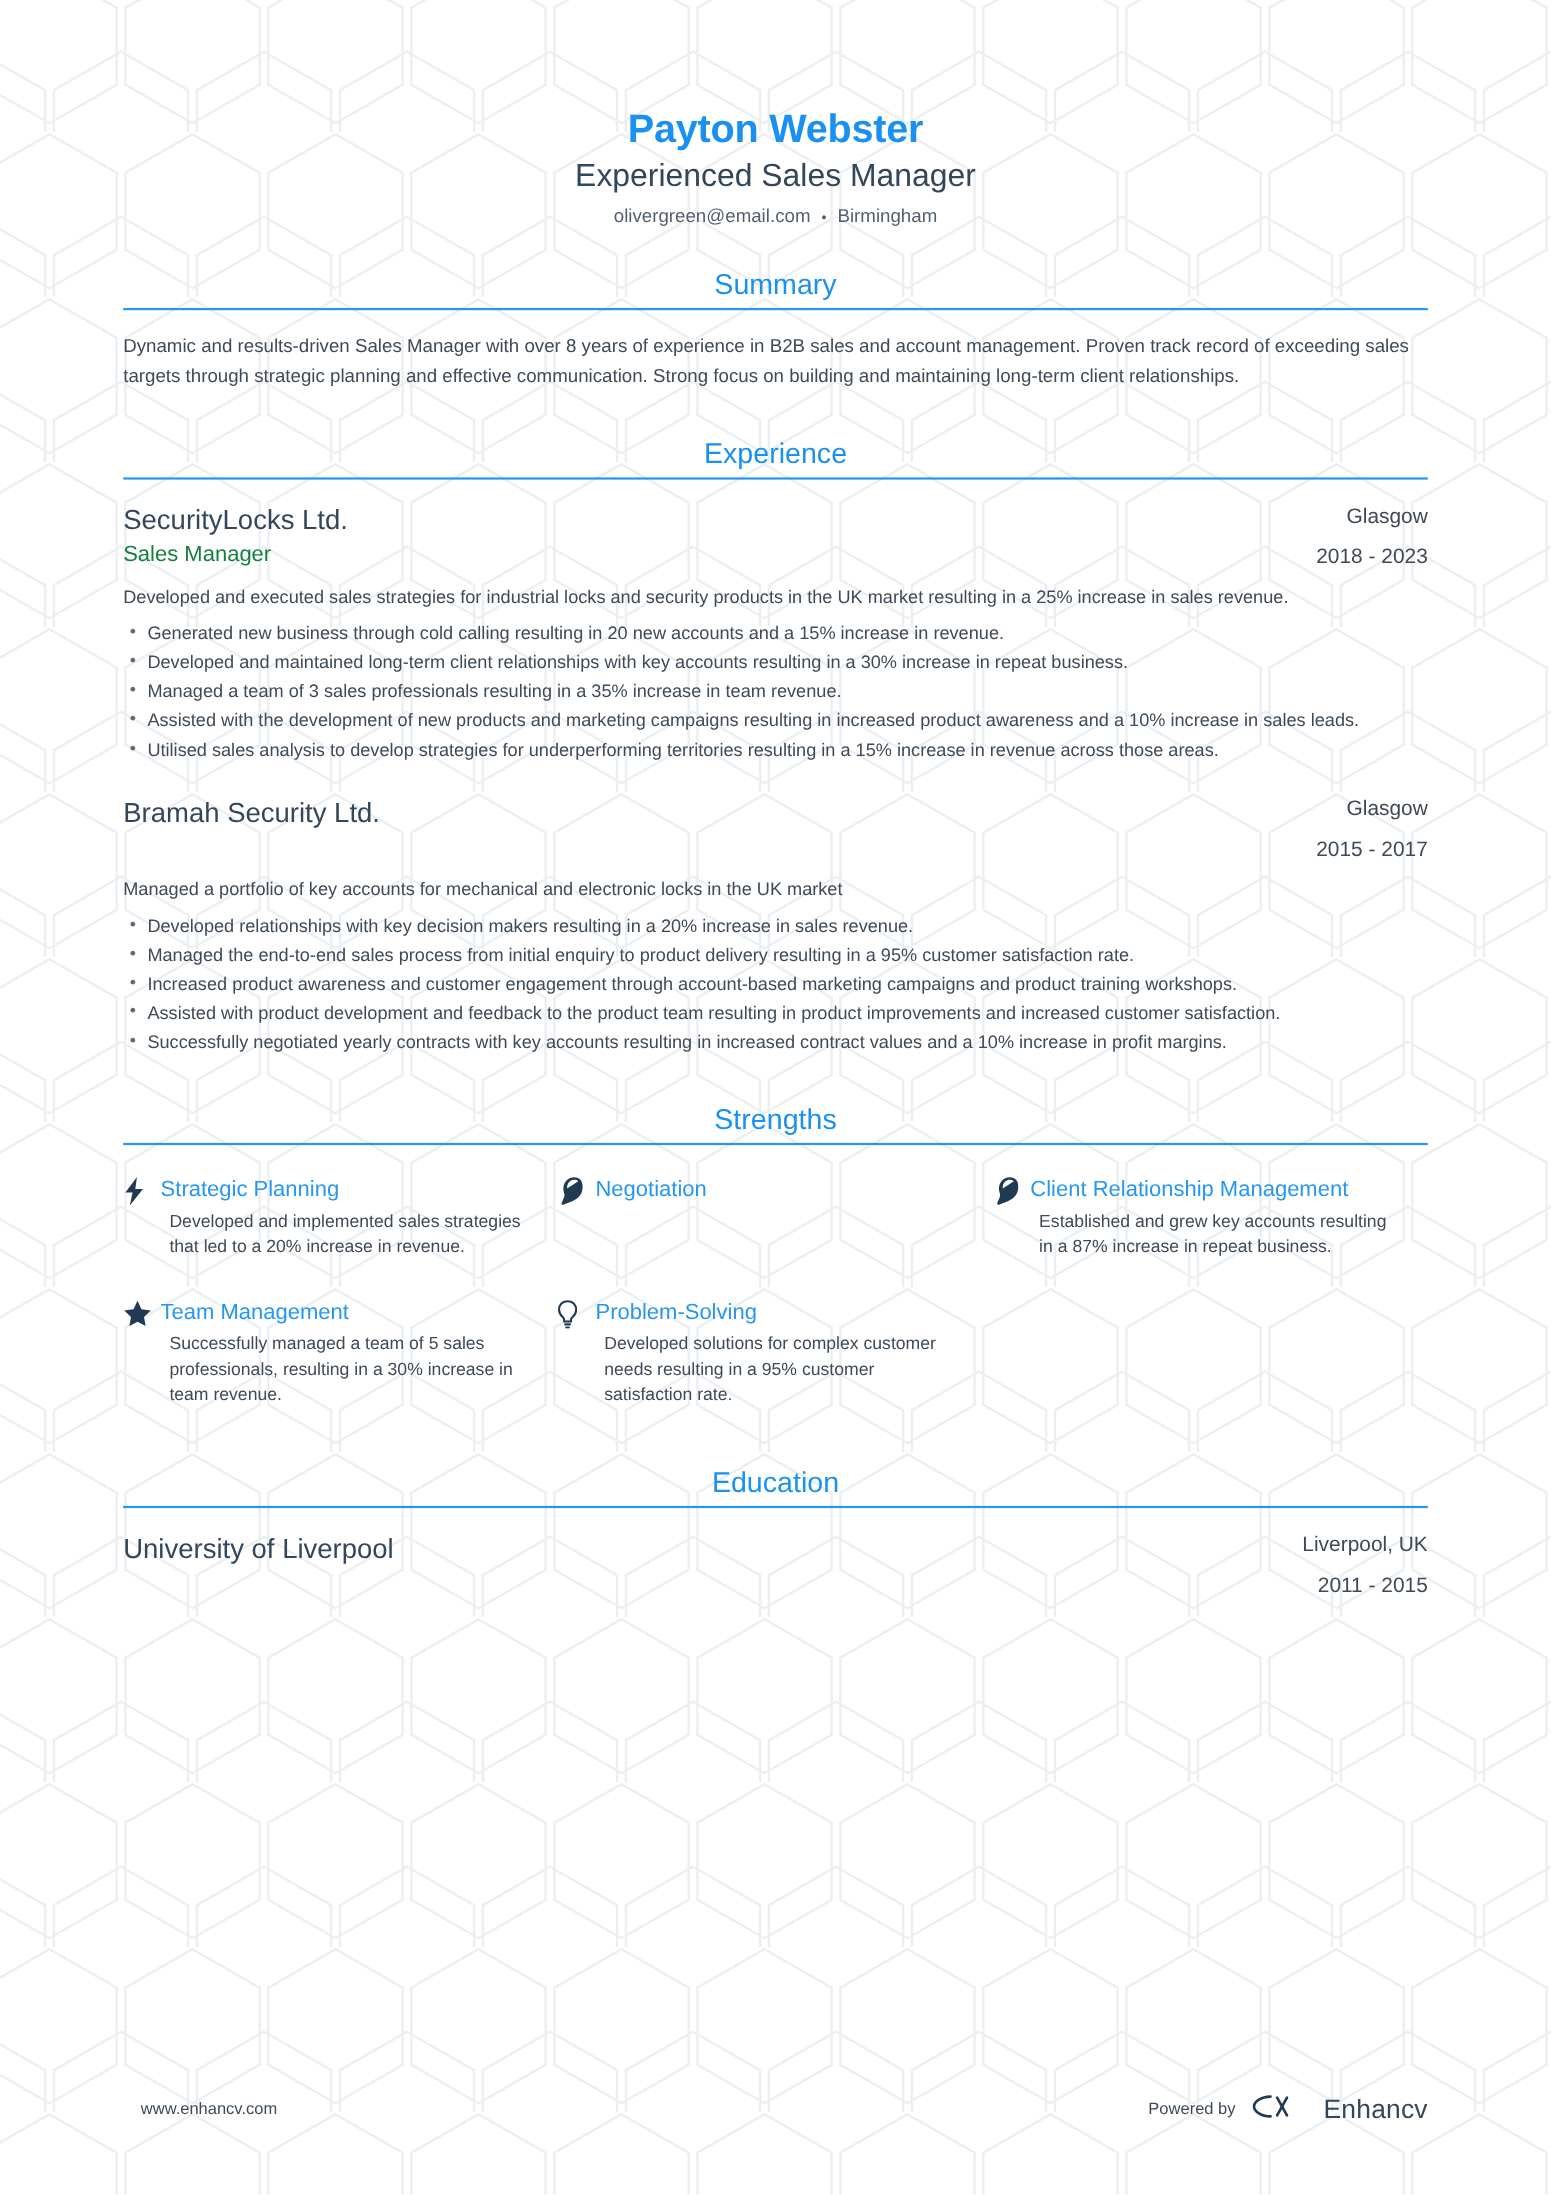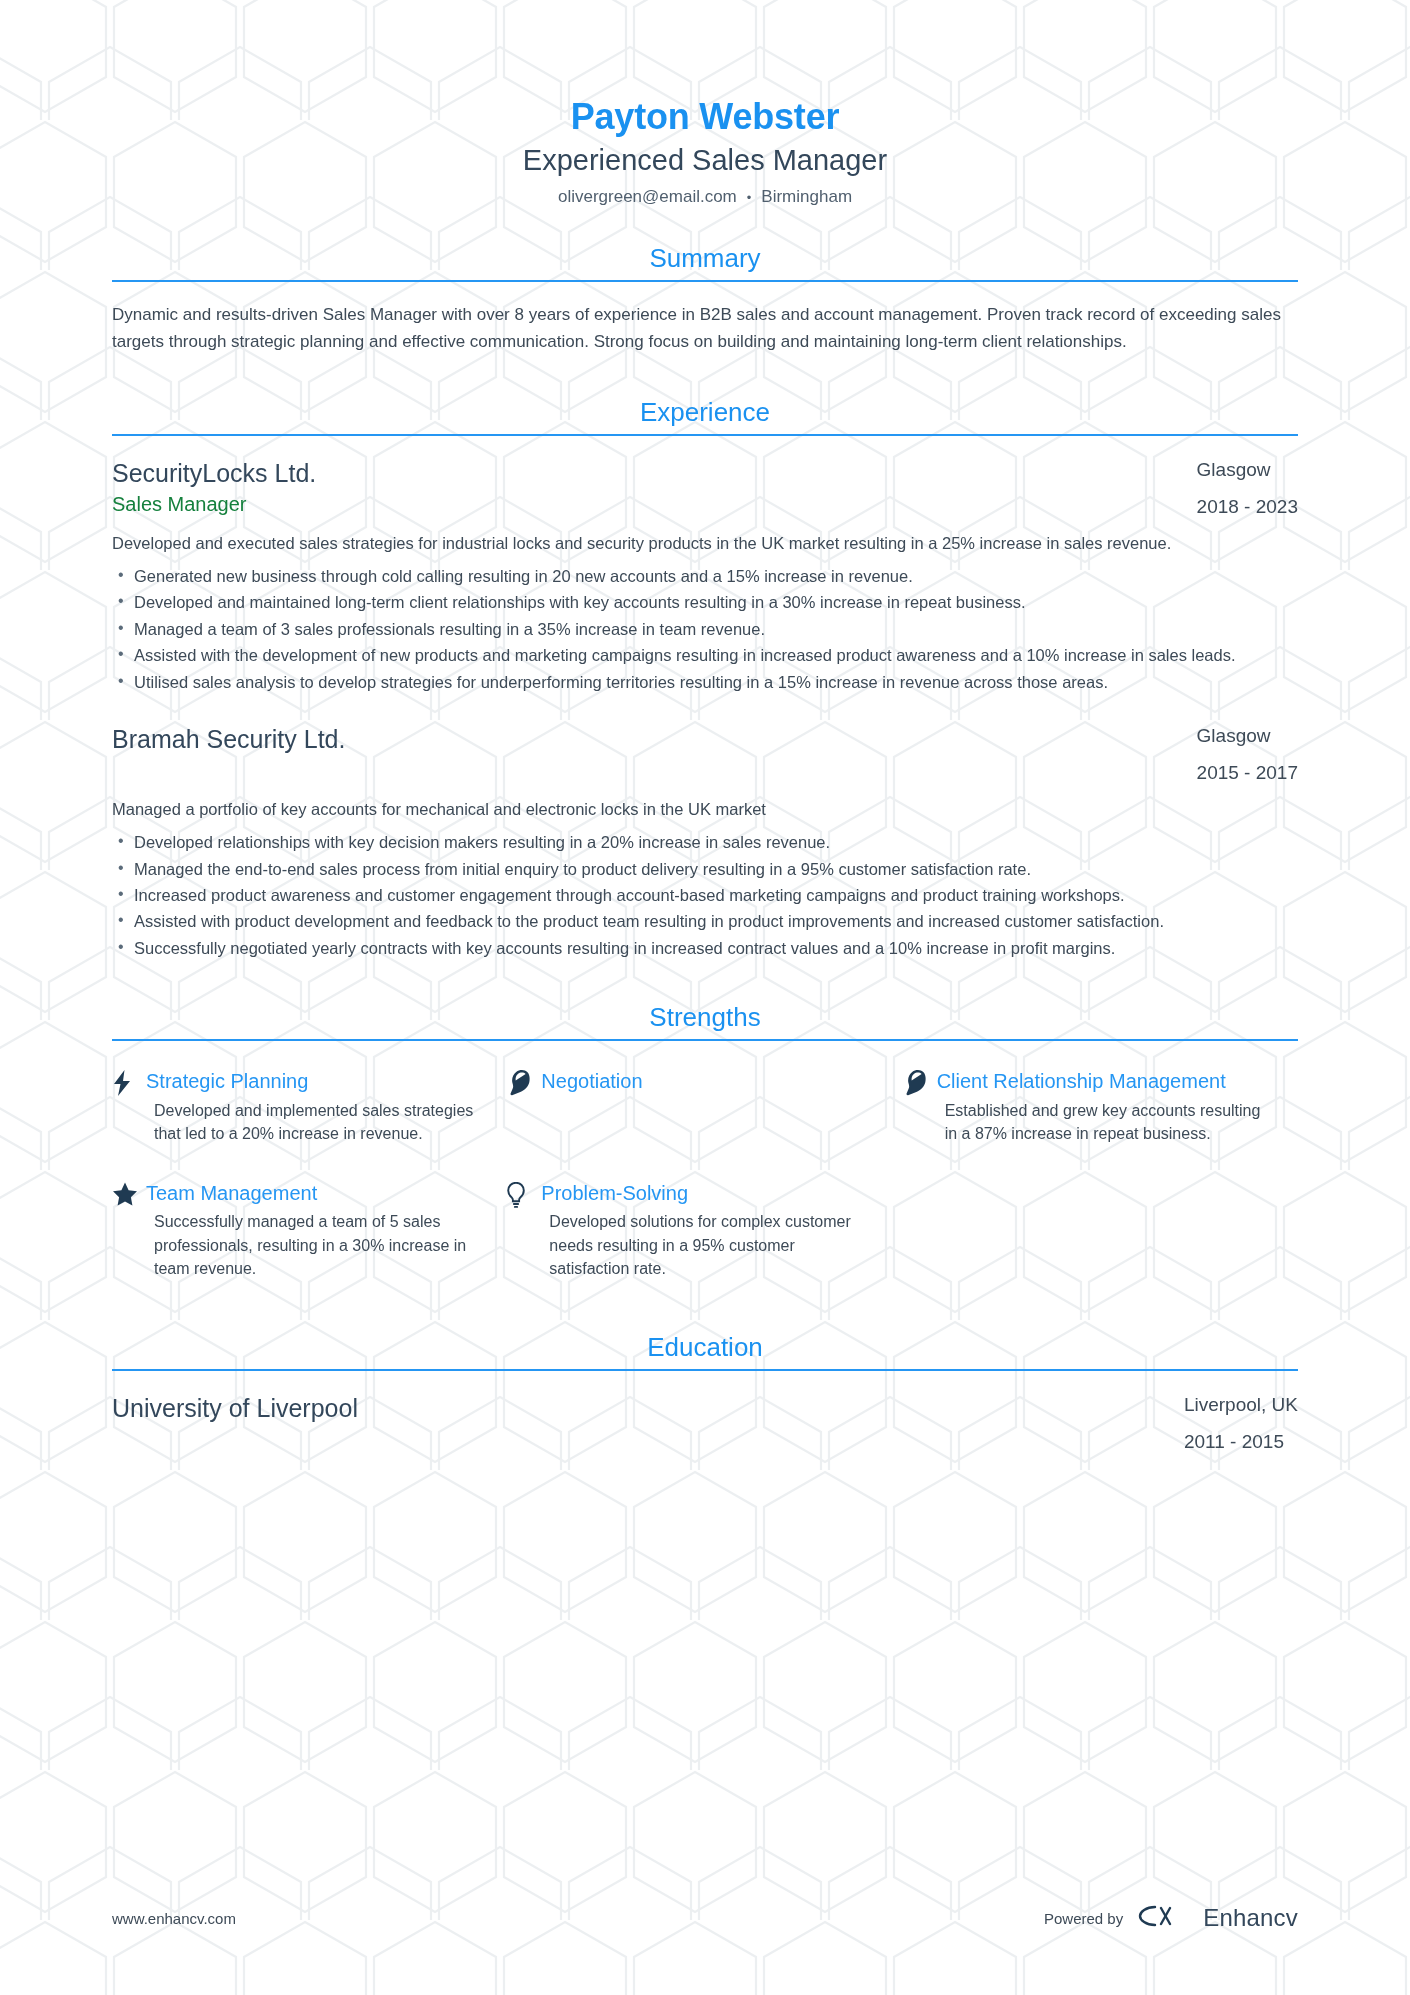--- a/index.html
+++ b/index.html
@@ -81,21 +81,21 @@
   }
 
   
   .exp-entry { margin-top: 22px; }
   .exp-row {
     display: flex;
     justify-content: space-between;
     align-items: flex-start;
   }
   .exp-left { flex: 1 1 auto; min-width: 0; }
-  .exp-right { flex: 0 0 auto; text-align: left; padding-left: 24px; }
+  .exp-right { flex: 0 0 auto; text-align: right; padding-left: 24px; }
   .company {
     font-size: 25px;
     color: #33475b;
     font-weight: 400;
     line-height: 1.25;
   }
   .role {
     font-size: 20px;
     color: #15803d;
     margin-top: 3px;
@@ -186,21 +186,21 @@
   .degree {
     font-size: 20px;
     color: #2596f3;
     margin-top: 3px;
     line-height: 1.25;
   }
 
   
   .footer {
     position: absolute;
-    left: 0;
+    left: 16px;
     right: 0;
     bottom: 62px;
     padding: 0 112px;
     display: flex;
     align-items: center;
     justify-content: space-between;
     z-index: 3;
   }
   .footer-url {
     font-size: 15px;

